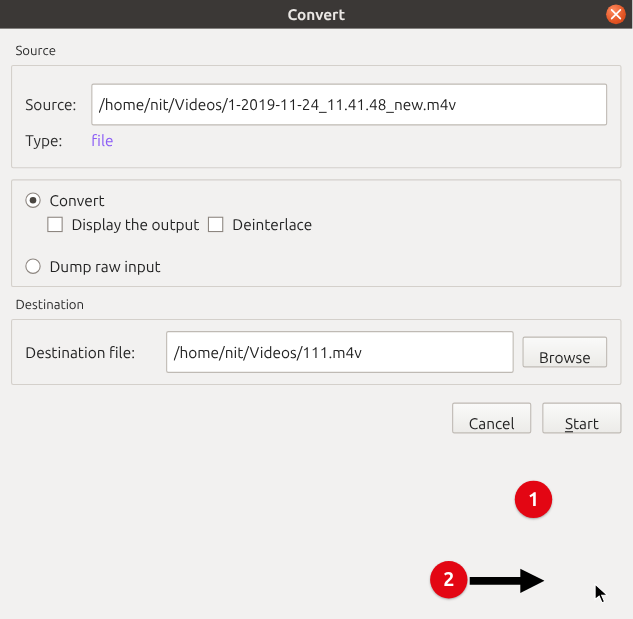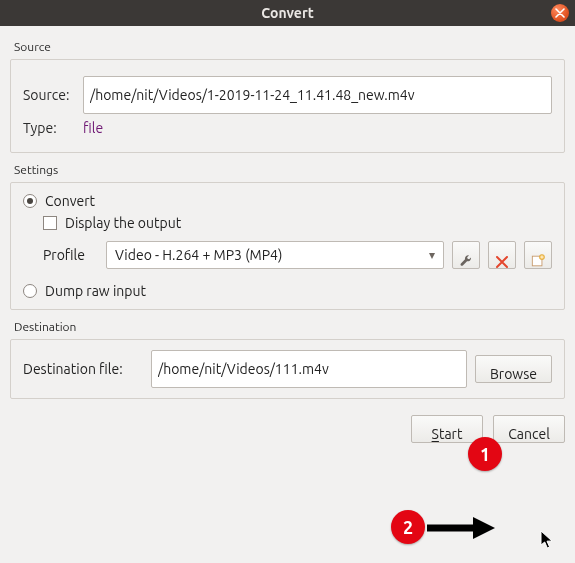--- a/index.html
+++ b/index.html
@@ -73,21 +73,21 @@
   input[type="text"].field, .combo {
     background: #fff;
     border: 1px solid #bfbab4;
     border-radius: 2px;
     height: 28px;
     padding: 18px 6px;
     font: inherit;
     color: #222;
   }
 
-  .type-value { color: #701a75; }
+  .type-value { color: #8b5cf6; }
 
   
   #source-input { flex: 1; }
 
   
   .control {
     display: flex;
     align-items: center;
     gap: 8px;
   }
@@ -233,59 +233,38 @@
     <div class="row">
       <div class="lbl">Source:</div>
       <input id="source-input" class="field" type="text" value="/home/nit/Videos/1-2019-11-24_11.41.48_new.m4v" style="">
     </div>
     <div class="row">
       <div class="lbl">Type:</div>
       <div class="type-value">file</div>
     </div>
   </fieldset>
 
-  <div class="group-label">Settings</div>
   <fieldset class="group">
 
     <div class="control">
       <span class="radio-dot checked"></span>
       <span>Convert</span>
     </div>
 
     <div class="sub">
       <div class="control">
         <span class="chk"></span>
         <span>Display the output</span>
       </div>
-    </div>
-
-    <div class="profile-row">
-      <div class="plabel">Profile</div>
-      <div class="combo">
-        <span>Video - H.264 + MP3 (MP4)</span>
-        <span class="arrow">▾</span>
+      <div class="control">
+        <span class="chk"></span>
+        <span>Deinterlace</span>
       </div>
-      <div class="iconbtn" title="Edit">
-        <svg width="14" height="14" viewBox="0 0 16 16">
-          <path fill="#6b6560" d="M13.6 3.9c.3 1.2-.1 2.5-1 3.4-.9.9-2.2 1.3-3.4 1L4.4 13c-.6.6-1.6.6-2.2 0-.6-.6-.6-1.6 0-2.2l4.7-4.8c-.3-1.2.1-2.5 1-3.4.9-.9 2.2-1.3 3.4-1l-2 2 .6 1.7 1.7.6 2-2z"></path>
-        </svg>
-      </div>
-      <div class="iconbtn" title="Delete">
-        <svg width="12" height="12" viewBox="0 0 12 12">
-          <path d="M1 1 L11 11 M11 1 L1 11" stroke="#e4472e" stroke-width="2" stroke-linecap="round"></path>
-        </svg>
-      </div>
-      <div class="iconbtn" title="New">
-        <svg width="14" height="14" viewBox="0 0 16 16">
-          <rect x="1.5" y="2.5" width="11" height="11" fill="#fff" stroke="#c6996a" stroke-width="1"></rect>
-          <circle cx="12.5" cy="3.5" r="3" fill="#f6c35b" stroke="#d69d2b" stroke-width="0.6"></circle>
-          <path d="M12.5 1.8v3.4M10.8 3.5h3.4" stroke="#fff" stroke-width="0.8"></path>
-        </svg>
-      </div>
-    </div>
+    </div>
+
 
     <div style="height:14px"></div>
 
     <div class="control">
       <span class="radio-dot"></span>
       <span>Dump raw input</span>
     </div>
 
   </fieldset>
 
@@ -296,25 +275,25 @@
       <input id="dest-input" class="field" type="text" value="/home/nit/Videos/111.m4v" style="">
       <div class="txtbtn">
         <span>Browse</span>
       </div>
     </div>
   </fieldset>
 
 </div>
 
 <div class="footer">
+  <div class="txtbtn cancel-btn">
+    <span>Cancel</span>
+  </div>
   <div class="txtbtn">
     <span><span class="ul">S</span><span>tart</span></span>
-  </div>
-  <div class="txtbtn cancel-btn">
-    <span>Cancel</span>
   </div>
 </div>
 
 <div class="badge" style="left:468px; top:437px;">1</div>
 <div class="badge" style="left:391px; top:510px;">2</div>
 <svg class="arrow-annot" style="left:425px; top:516px;" width="70" height="24" viewBox="0 0 70 24">
   <line x1="2" y1="12" x2="50" y2="12" stroke="#000" stroke-width="7"></line>
   <polygon points="48,1 70,12 48,23" fill="#000"></polygon>
 </svg>
 <svg class="cursor" style="left:540px; top:530px;" width="16" height="20" viewBox="0 0 16 20">

